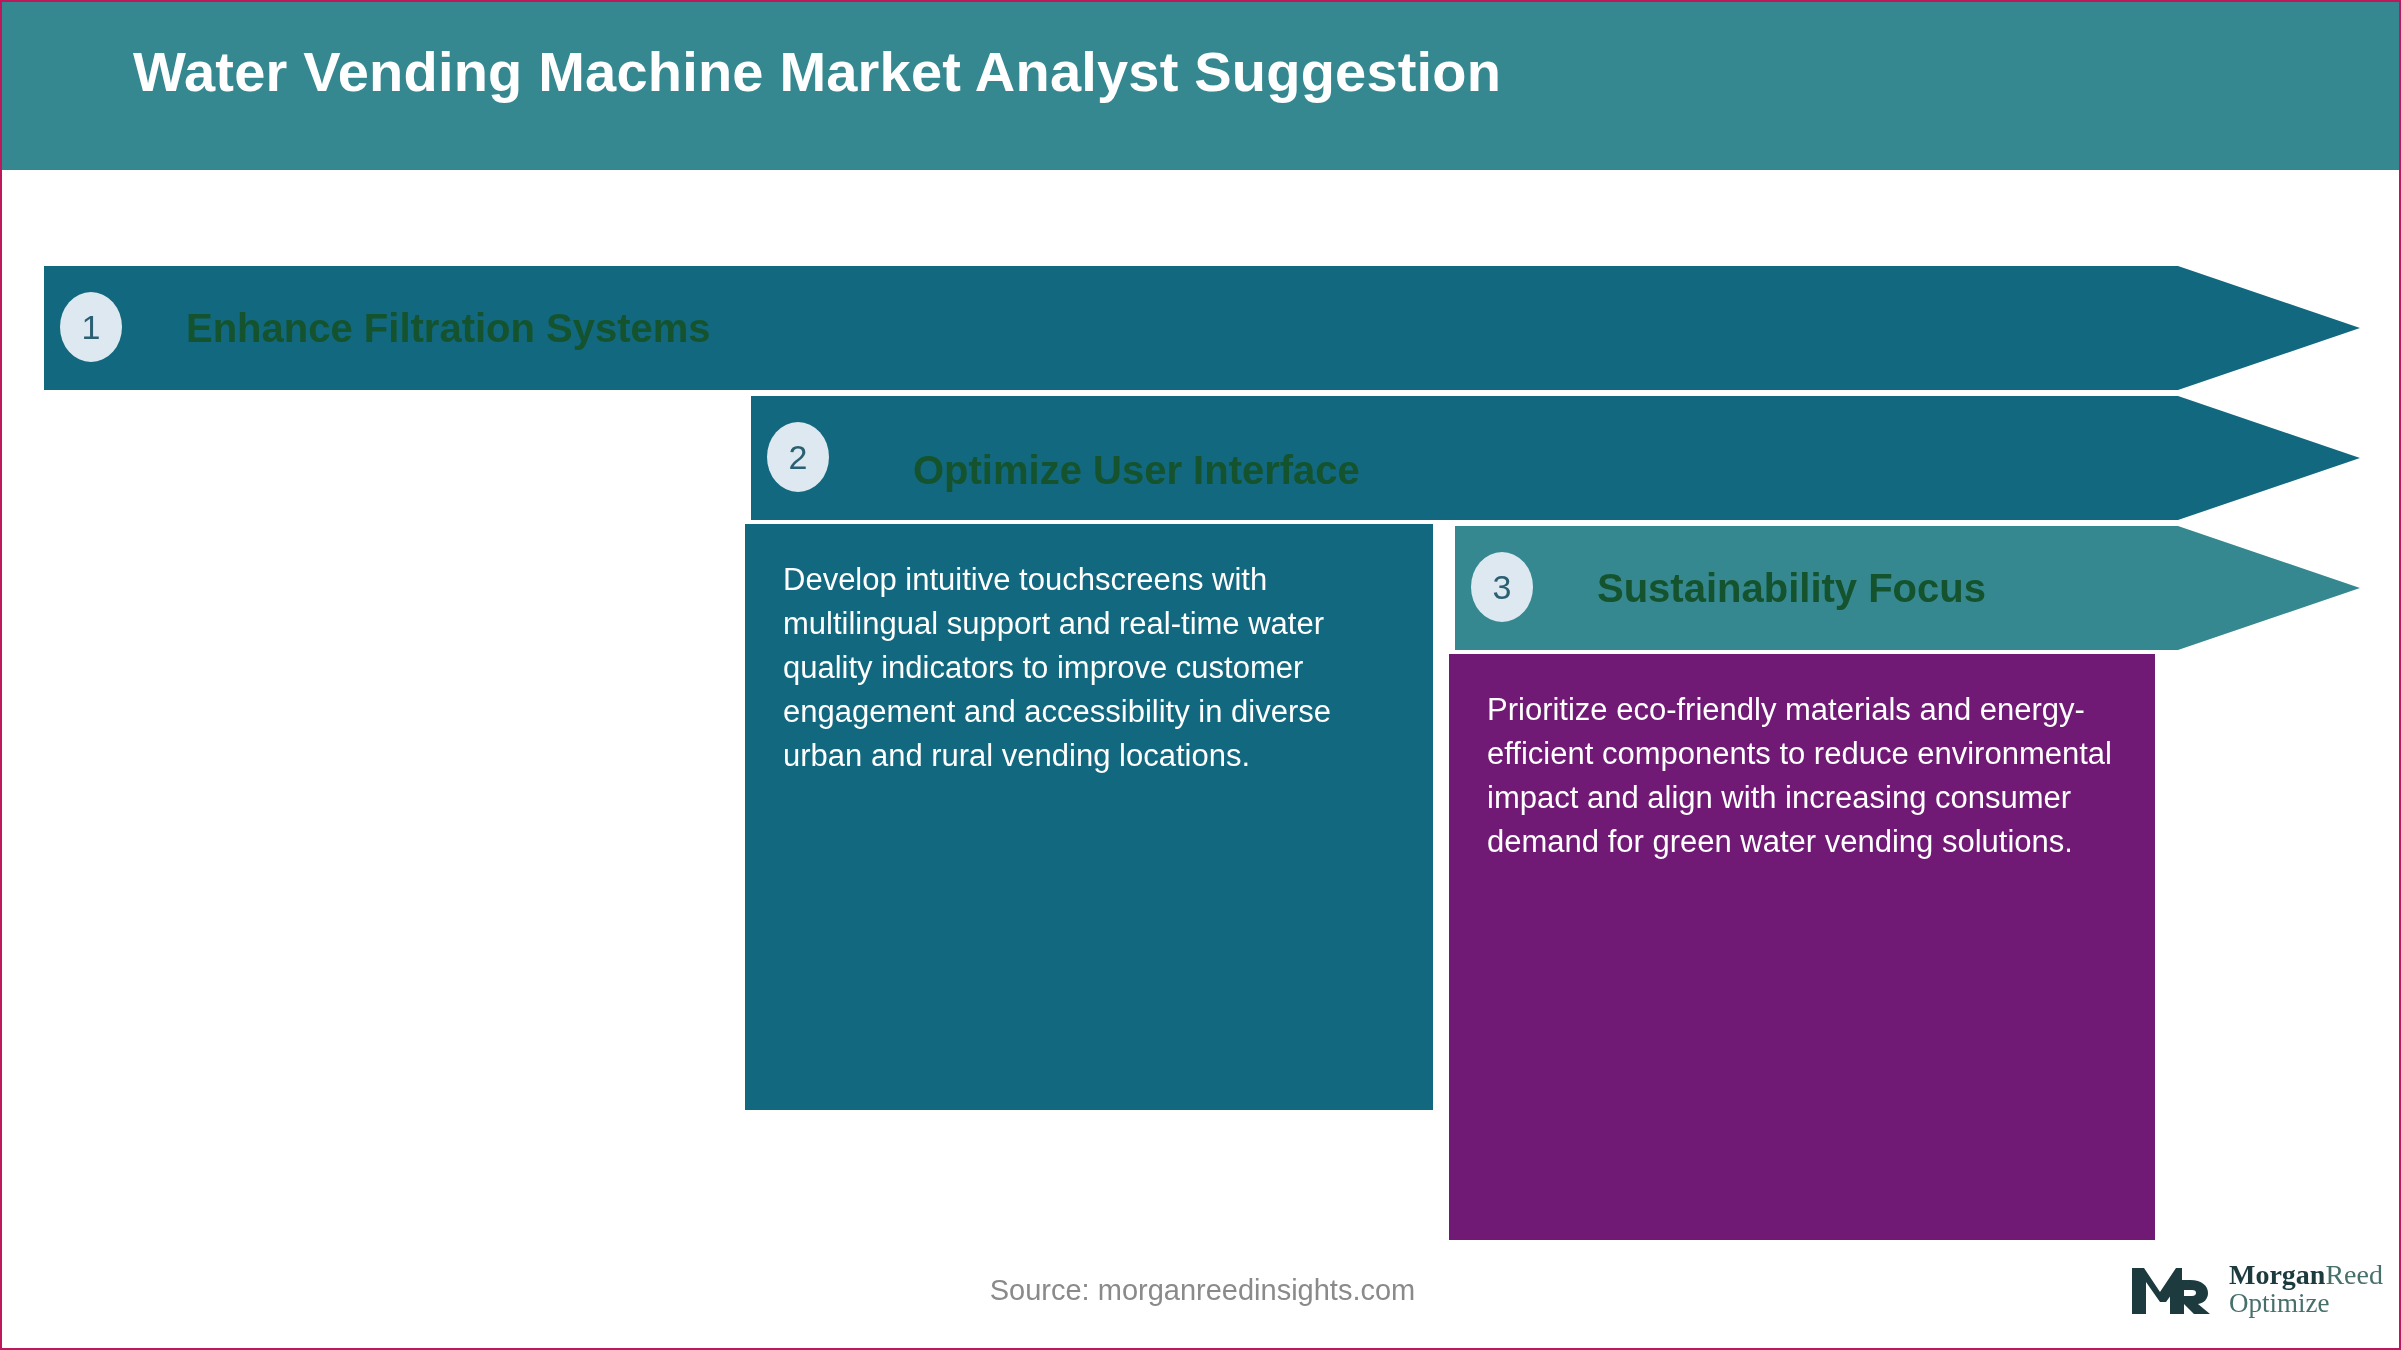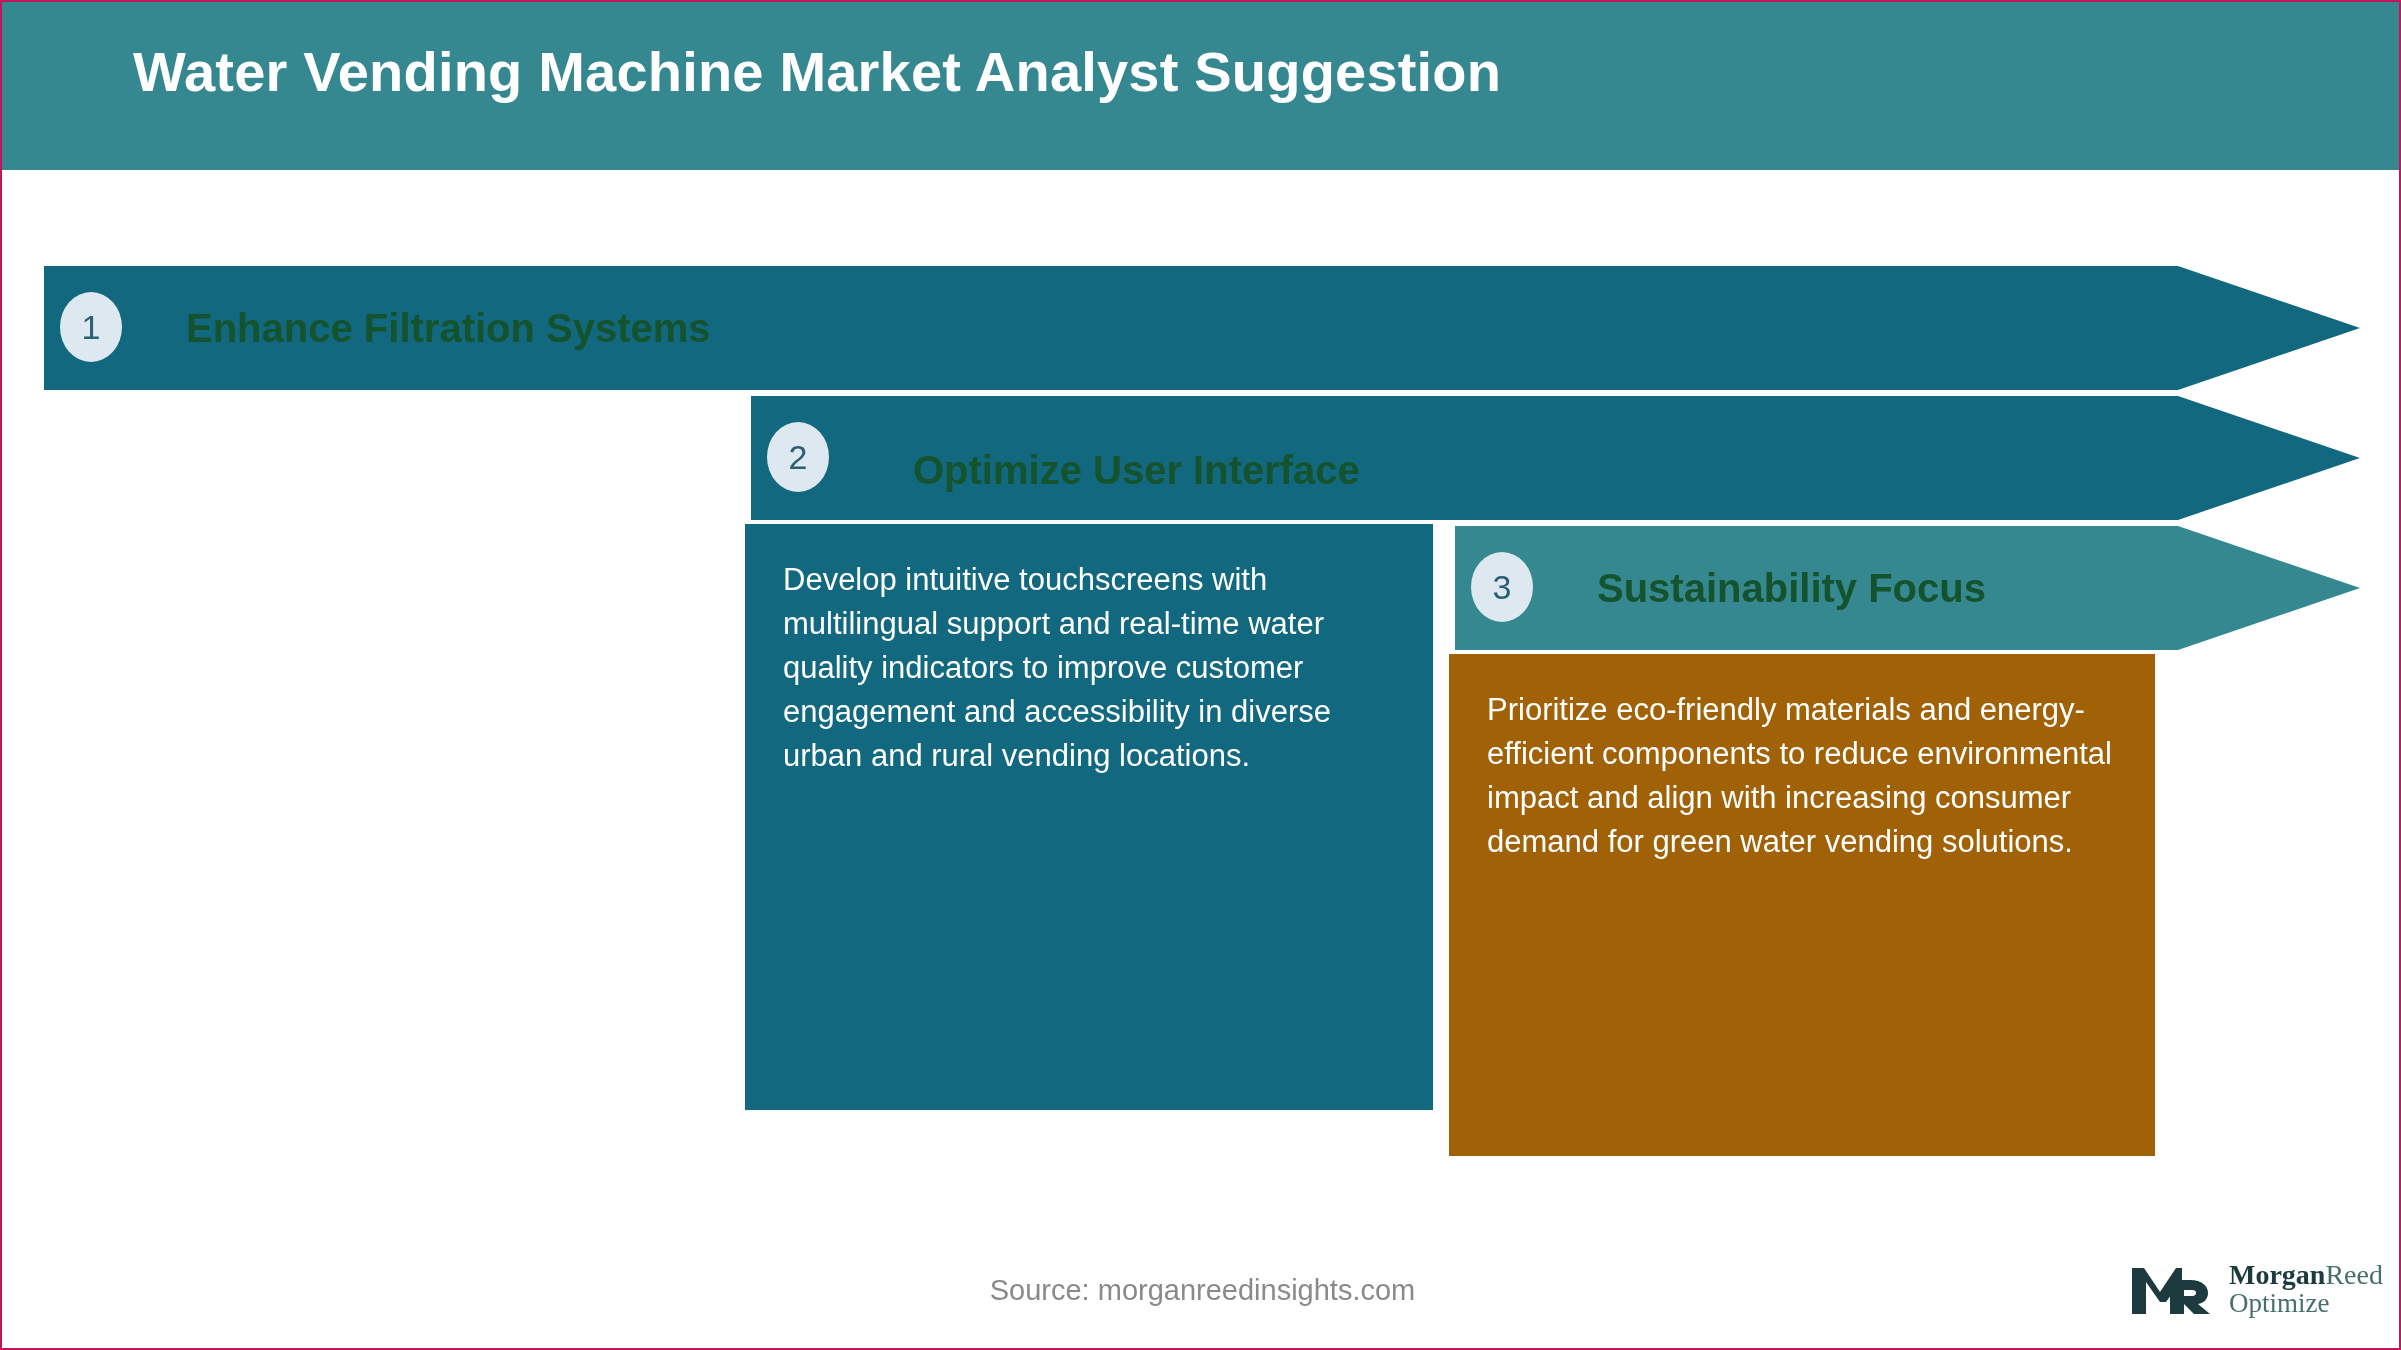--- a/index.html
+++ b/index.html
@@ -173,21 +173,21 @@
   <div class="arrow-row" style="left:1447px; top:518px; width:917px; height:136px;">
     <svg class="arrow-shape" viewBox="0 0 917 136" preserveAspectRatio="none">
       <path d="M6,6 H729 V6 L911,68 L729,130 V130 H6 Z" fill="#35888f"></path>
     </svg>
     <div class="badge" style="left:22px; top:32px;">
       <span>3</span>
     </div>
     <div class="banner-label" style="left:148px; top:48px;">Sustainability Focus</div>
   </div>
 
-  <div class="body-card" style="left:1447px; top:652px; width:706px; height:502px; background:#a16207;">
+  <div class="body-card" style="left:1447px; top:652px; width:706px; height:586px; background:#701a75;">
     <div class="body-text">Prioritize eco-friendly materials and energy-efficient components to reduce environmental impact and align with increasing consumer demand for green water vending solutions.</div>
   </div>
 
   <div id="source-text">Source: morganreedinsights.com</div>
 
   <div id="logo">
     <svg id="logo-mark" viewBox="0 0 82 52">
       <path d="M2,50 L2,4 L14,4 L30,28 L46,4 L52,4 L52,16 L36,38 L30,38 L16,18 L16,50 Z" fill="#1d3b3f"></path>
       <path d="M40,50 L40,16 L60,16 C72,16 78,22 78,29 C78,35 74,39 68,40 L80,50 L64,50 L54,40 L54,50 Z M54,26 L54,32 L62,32 C65,32 66,30 66,29 C66,27 65,26 62,26 Z" fill="#1d3b3f"></path>
     </svg>

